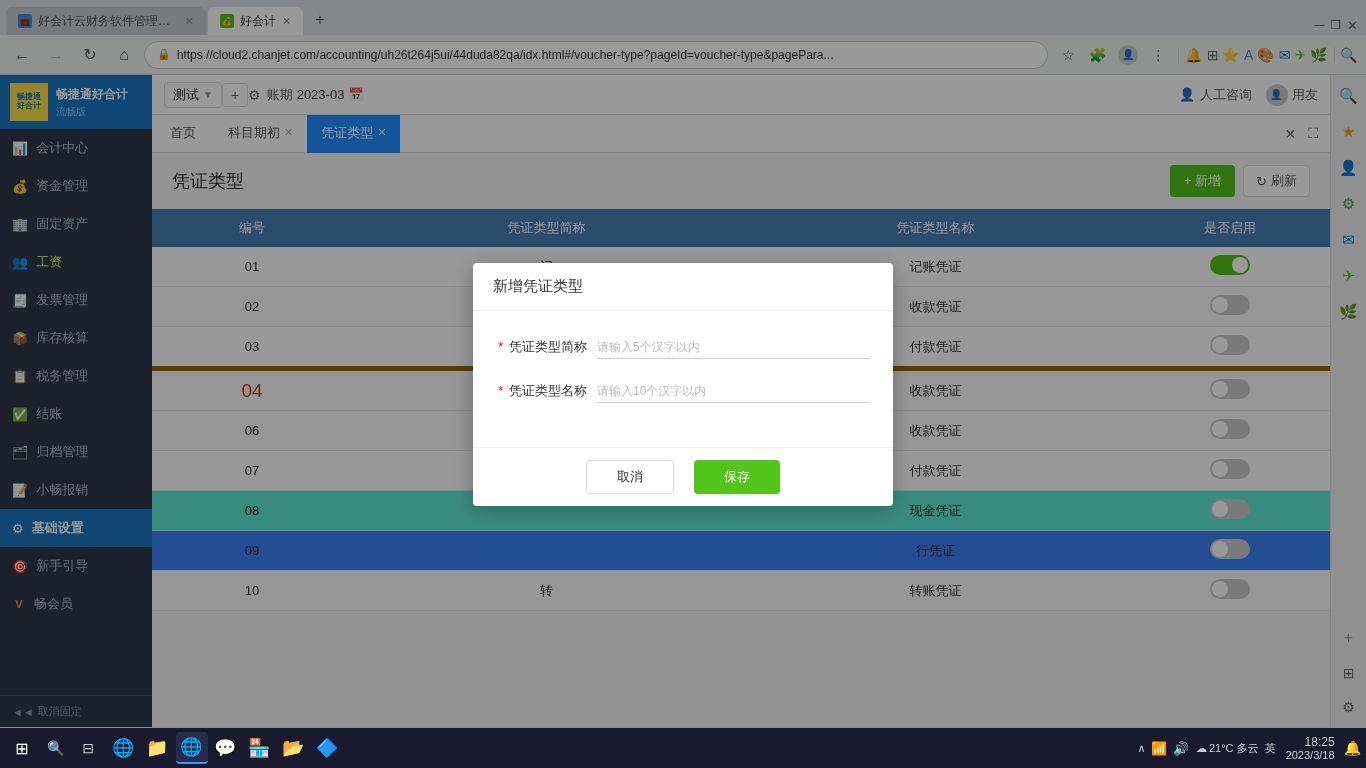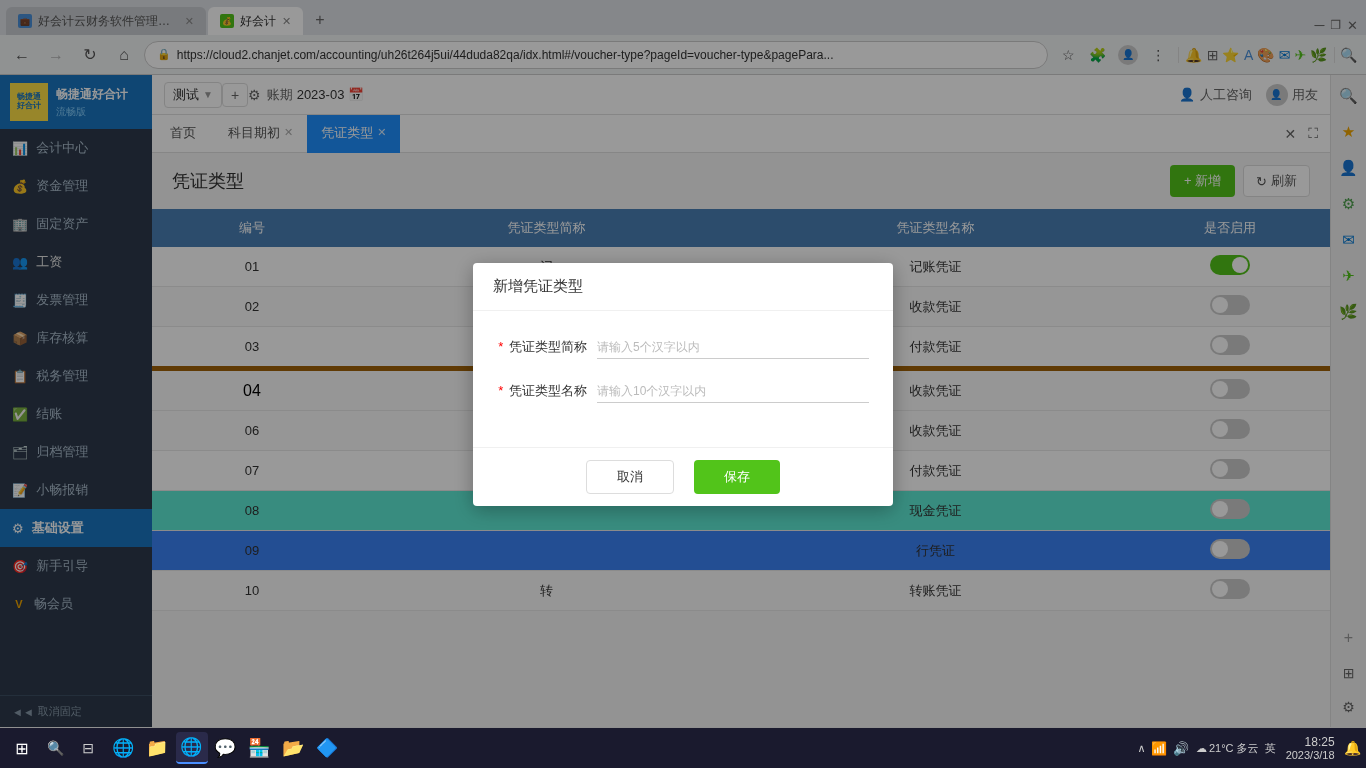--- a/index.html
+++ b/index.html
@@ -116,21 +116,21 @@
       <div class="sidebar-item">
         <span style="font-size:13px;">💰</span>
         <span style="font-size:13px;color:#aabbcc;">资金管理</span>
       </div>
       <div class="sidebar-item">
         <span style="font-size:13px;">🏢</span>
         <span style="font-size:13px;color:#aabbcc;">固定资产</span>
       </div>
       <div class="sidebar-item">
         <span style="font-size:13px;">👥</span>
-        <span style="font-size:13px;color:#e5e5e5;">工资</span>
+        <span style="font-size:13px;color:#bef264;">工资</span>
       </div>
       <div class="sidebar-item">
         <span style="font-size:13px;">🧾</span>
         <span style="font-size:13px;color:#aabbcc;">发票管理</span>
       </div>
       <div class="sidebar-item">
         <span style="font-size:13px;">📦</span>
         <span style="font-size:13px;color:#aabbcc;">库存核算</span>
       </div>
       <div class="sidebar-item">
@@ -257,21 +257,21 @@
             </tr>
             <tr style="background:#fff;border-bottom:5px solid #a16207;height:38px;">
               <td style="padding:8px 12px;text-align:center;font-size:13px;color:#333;">03</td>
               <td style="padding:8px 12px;text-align:center;font-size:13px;color:#333;"></td>
               <td style="padding:8px 12px;text-align:center;font-size:13px;color:#333;">付款凭证</td>
               <td style="padding:8px 12px;text-align:center;">
                 <span class="toggle-switch"></span>
               </td>
             </tr>
             <tr style="background:#fafafa;border-bottom:1px solid #e8e8e8;height:38px;">
-              <td style="padding:8px 12px;text-align:center;font-size:16px;color:#000000;">04</td>
+              <td style="padding:8px 12px;text-align:center;font-size:19px;color:#c2410c;">04</td>
               <td style="padding:8px 12px;text-align:center;font-size:13px;color:#333;"></td>
               <td style="padding:8px 12px;text-align:center;font-size:13px;color:#333;">收款凭证</td>
               <td style="padding:8px 12px;text-align:center;">
                 <span class="toggle-switch"></span>
               </td>
             </tr>
             <tr style="background:#fafafa;border-bottom:1px solid #e8e8e8;height:38px;">
               <td style="padding:8px 12px;text-align:center;font-size:13px;color:#333;">06</td>
               <td style="padding:8px 12px;text-align:center;font-size:13px;color:#333;"></td>
               <td style="padding:8px 12px;text-align:center;font-size:13px;color:#333;">收款凭证</td>

